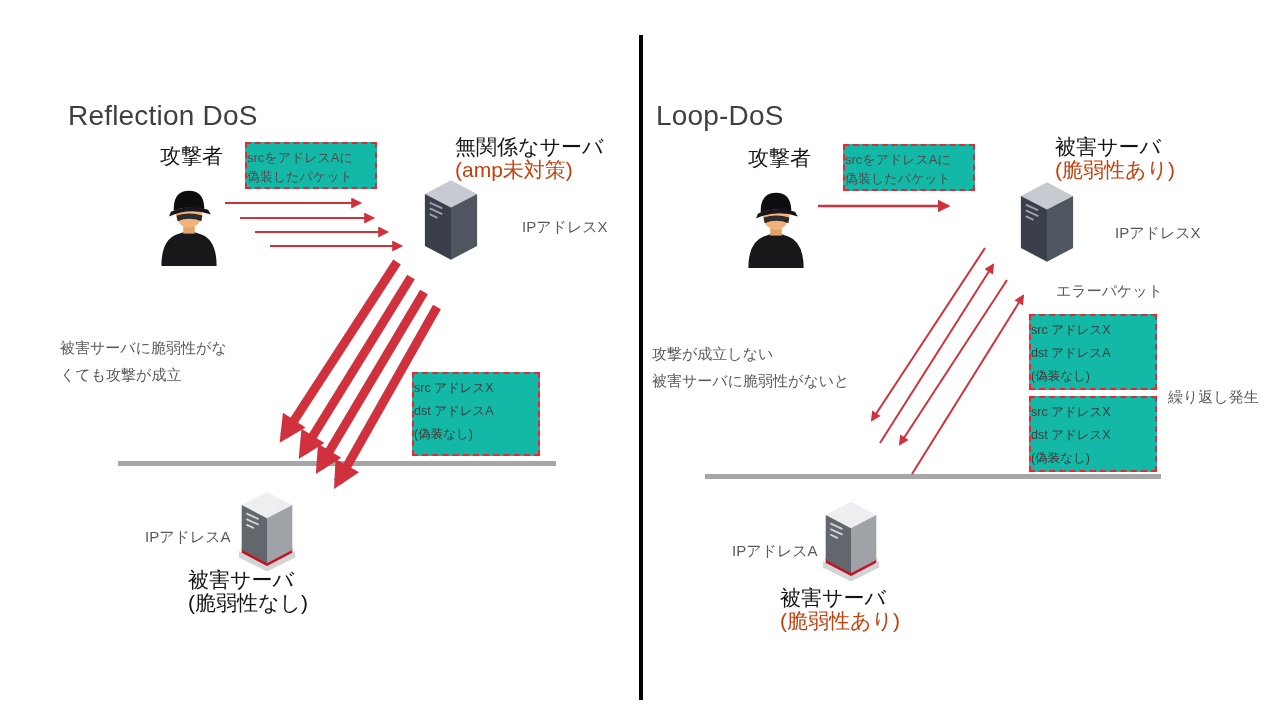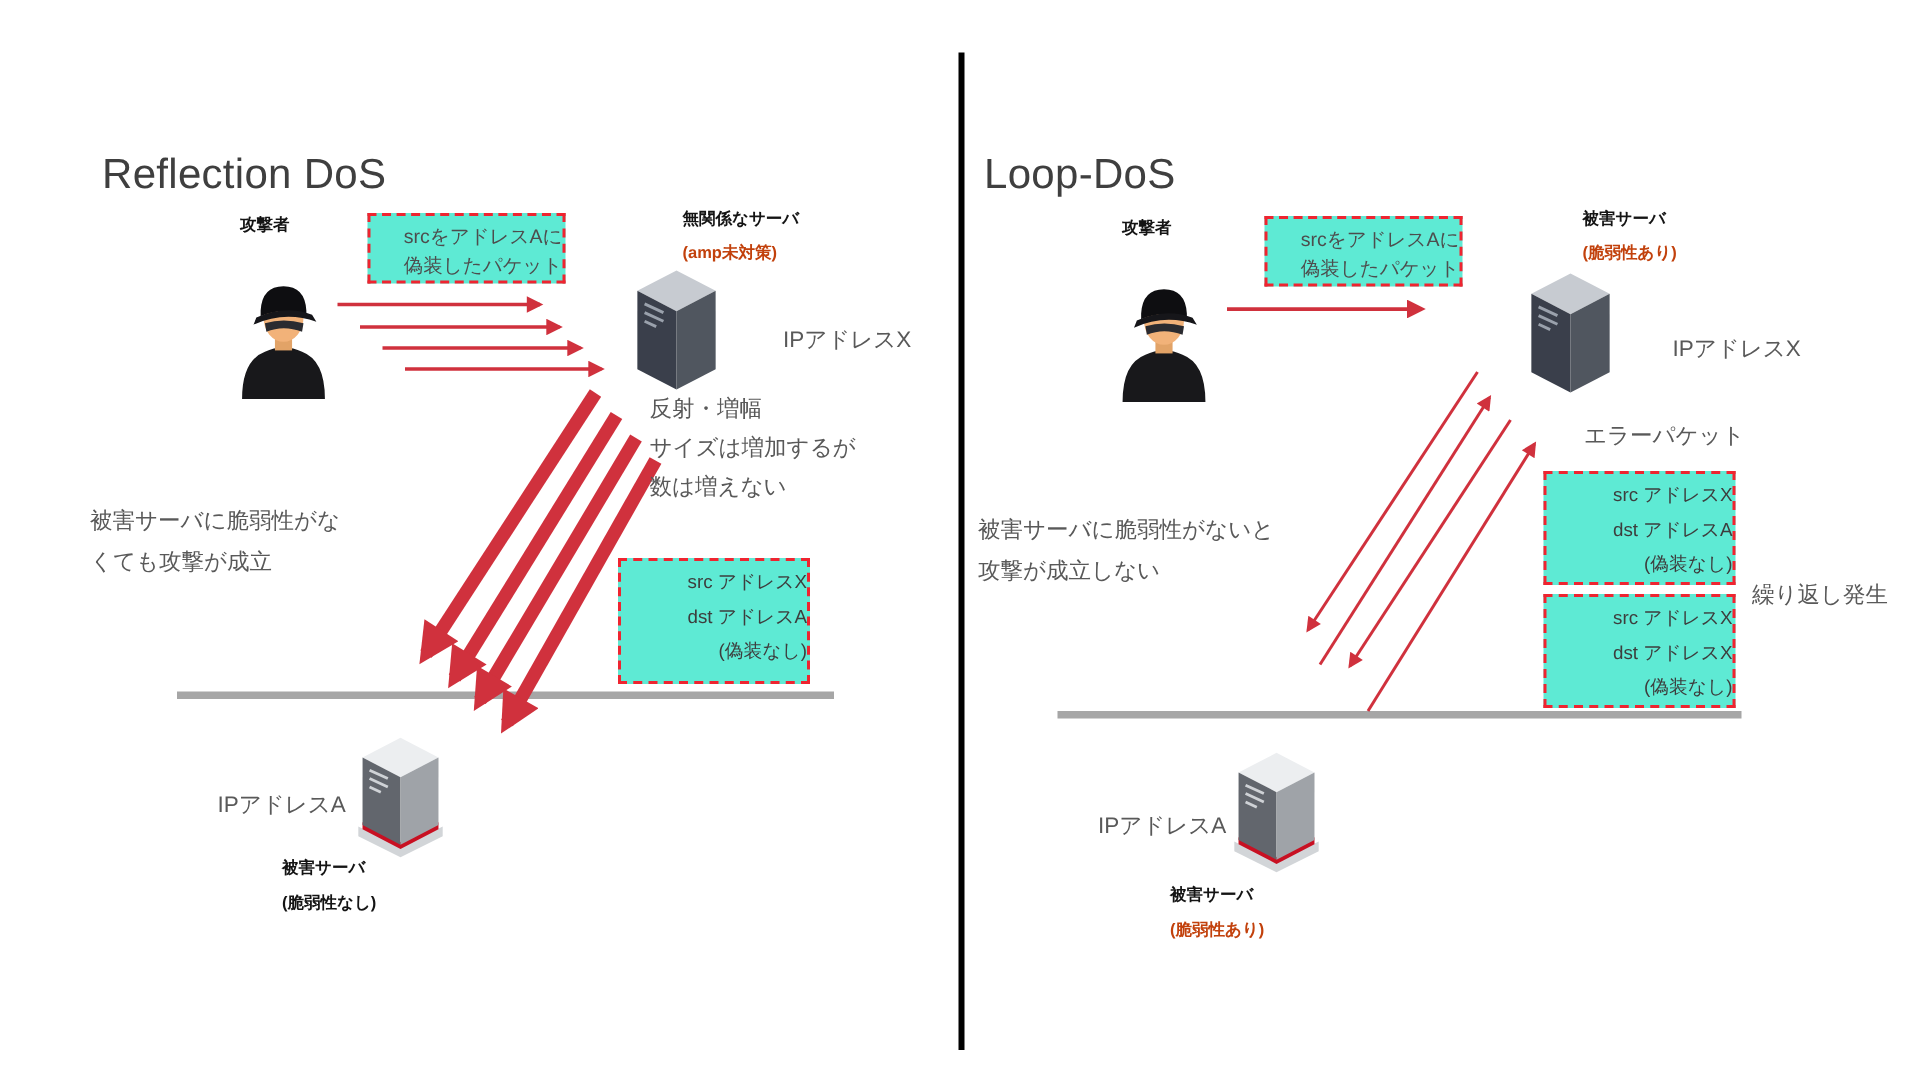--- a/index.html
+++ b/index.html
@@ -2,27 +2,27 @@
 <html><head>
 <meta charset="utf-8">
 <style>
   html,body{margin:0;padding:0;background:#fff;}
   #slide{
     position:relative;width:1280px;height:720px;background:#ffffff;overflow:hidden;
     font-family:"Liberation Sans","DejaVu Sans",sans-serif;
   }
   .abs{position:absolute;}
   .title{font-size:28px;color:#3f3f3f;letter-spacing:.2px;}
-  .bold-label{font-weight:bold;font-size:11px;color:#141414;white-space:nowrap;}
+  .bold-label{font-weight:normal;font-size:21px;color:#141414;white-space:nowrap;}
   .gray-note{font-size:15px;color:#595959;line-height:26px;white-space:nowrap;}
   .center{text-align:left;}
   .red{color:#c2410c;}
   .server-caption{line-height:23px;}
   .dashed-box{
-    border:2px dashed #ef2430;background:#5eead4;text-align:right;color:#4d4d4d;
+    border:2px dashed #ef2430;background:#14b8a6;text-align:left;color:#4d4d4d;
     box-sizing:border-box;
   }
   .spoof-box{width:132px;height:47px;font-size:13px;line-height:19px;padding-top:4px;}
   .packet-box{width:128px;font-size:12.5px;line-height:23px;padding-top:3px;color:#3d3d3d;}
   .hline{background:#a6a6a6;height:5px;}
   .divider{background:#000;width:4px;}
   svg{display:block;}
   .arrow-layer{pointer-events:none;}
 </style>
 </head>
@@ -94,25 +94,20 @@
     <polygon points="30,30 57,16 57,70 30,84" fill="#50565f"></polygon>
     <path d="M8,25 l13,6 M8,31 l13,6 M8,37 l8,3.7" stroke="#9aa1ac" stroke-width="2" fill="none"></path>
   </svg>
 
   <div class="abs bold-label center server-caption" style="left:455px;top:135px;width:150px;">
     <div>無関係なサーバ</div>
     <div class="red">(amp未対策)</div>
   </div>
   <div class="abs gray-note" style="left:522px;top:214px;">IPアドレスX</div>
 
-  <div class="abs gray-note" style="left:433px;top:260px;">
-    <div>反射・増幅</div>
-    <div>サイズは増加するが</div>
-    <div>数は増えない</div>
-  </div>
 
   <div class="abs gray-note" style="left:60px;top:334px;line-height:27px;">
     <div>被害サーバに脆弱性がな</div>
     <div>くても攻撃が成立</div>
   </div>
 
   <div class="abs dashed-box packet-box" style="left:412px;top:372px;height:84px;">
     <div>src アドレスX</div>
     <div>dst アドレスA</div>
     <div>(偽装なし)</div>
@@ -161,22 +156,22 @@
 
   <div class="abs bold-label center server-caption" style="left:1055px;top:135px;width:160px;">
     <div>被害サーバ</div>
     <div class="red">(脆弱性あり)</div>
   </div>
   <div class="abs gray-note" style="left:1115px;top:220px;">IPアドレスX</div>
 
   <div class="abs gray-note" style="left:1056px;top:278px;">エラーパケット</div>
 
   <div class="abs gray-note" style="left:652px;top:340px;line-height:27px;">
+    <div>攻撃が成立しない</div>
     <div>被害サーバに脆弱性がないと</div>
-    <div>攻撃が成立しない</div>
   </div>
 
   <div class="abs dashed-box packet-box" style="left:1029px;top:314px;height:76px;">
     <div>src アドレスX</div>
     <div>dst アドレスA</div>
     <div>(偽装なし)</div>
   </div>
 
   <div class="abs dashed-box packet-box" style="left:1029px;top:396px;height:76px;">
     <div>src アドレスX</div>

